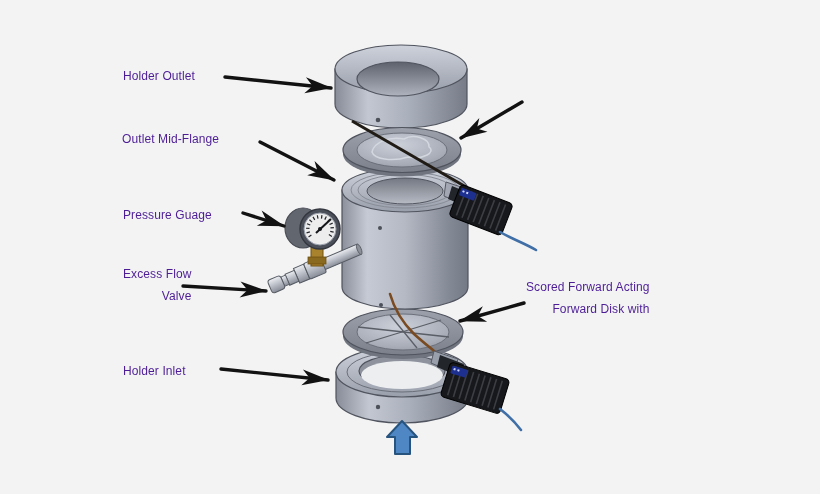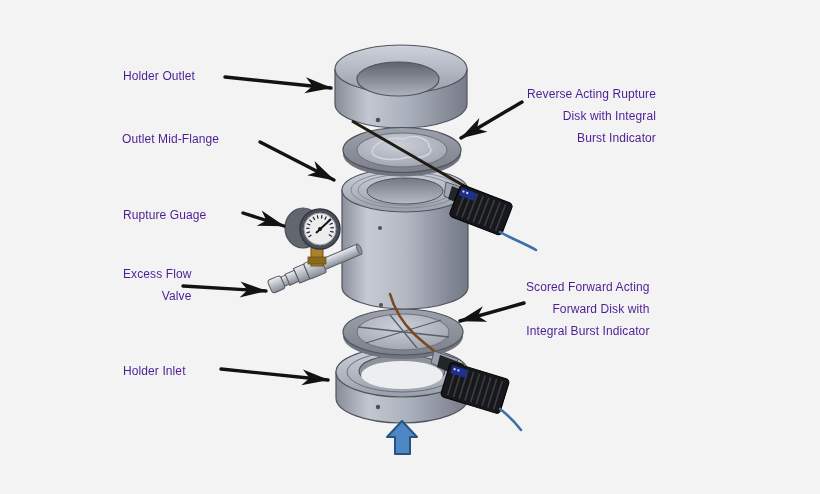--- a/index.html
+++ b/index.html
@@ -204,34 +204,28 @@
     <line x1="243" y1="213" x2="284" y2="226" marker-end="url(#ah)"></line>
     <line x1="183" y1="286" x2="266" y2="291" marker-end="url(#ah)"></line>
     <line x1="221" y1="369" x2="328" y2="380" marker-end="url(#ah)"></line>
     <line x1="522" y1="102" x2="461" y2="138" marker-end="url(#ah)"></line>
     <line x1="524" y1="303" x2="460" y2="321" marker-end="url(#ah)"></line>
   </g>
 </svg>
 
 <div class="lbl" style="left:123px;top:65px">Holder Outlet</div>
 <div class="lbl" style="left:122px;top:128px">Outlet Mid-Flange</div>
-<div class="lbl" style="left:123px;top:204px">Rupture Guage</div>
+<div class="lbl" style="left:123px;top:204px">Pressure Guage</div>
 
 <div class="lbl" style="left:123px;top:263px">
   <div>Excess Flow</div>
   <div>Valve</div>
 </div>
 
 <div class="lbl" style="left:123px;top:360px">Holder Inlet</div>
 
-<div class="lbl" style="left:527px;top:83px">
-  <div>Reverse Acting Rupture</div>
-  <div>Disk with Integral</div>
-  <div>Burst Indicator</div>
-</div>
 
 <div class="lbl" style="left:526px;top:276px">
   <div>Scored Forward Acting</div>
   <div>Forward Disk with</div>
-  <div>Integral Burst Indicator</div>
 </div>
 
 </div>
 
 </body></html>

